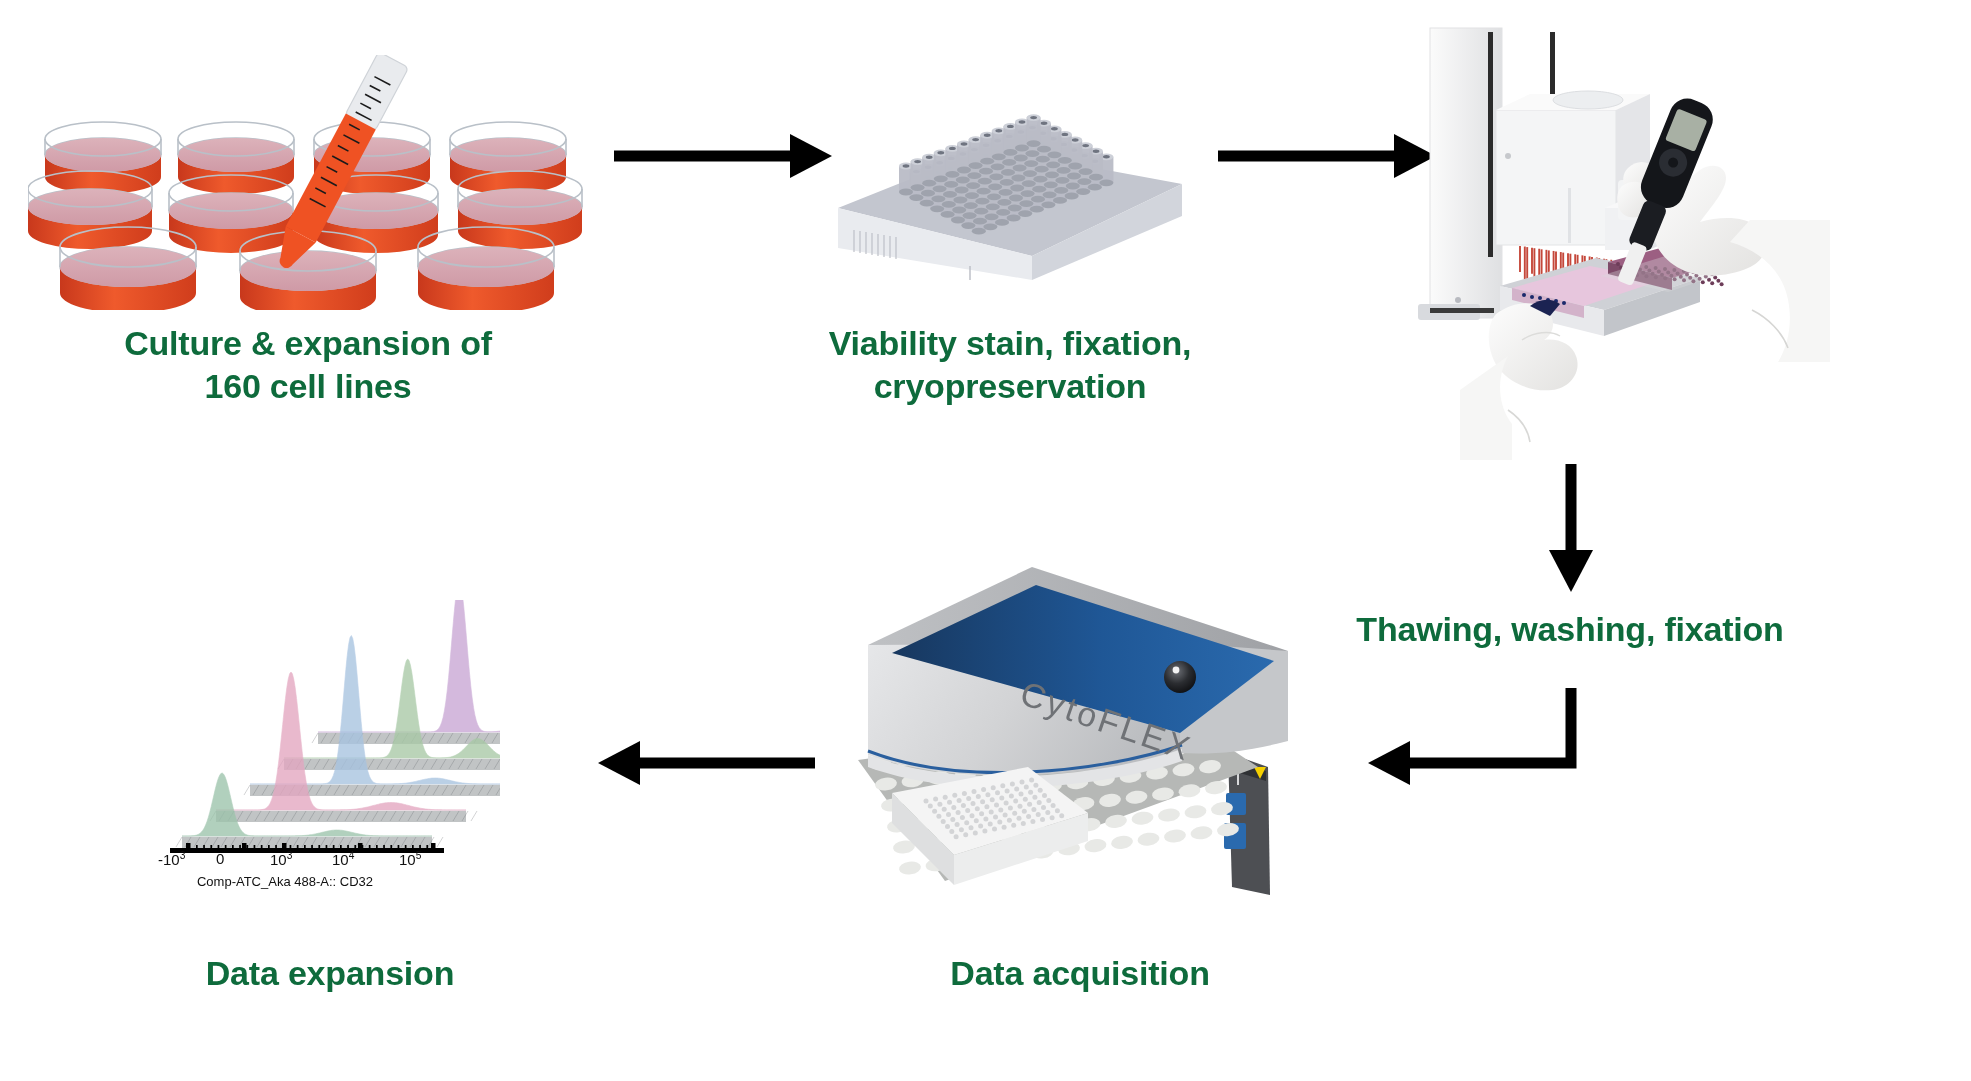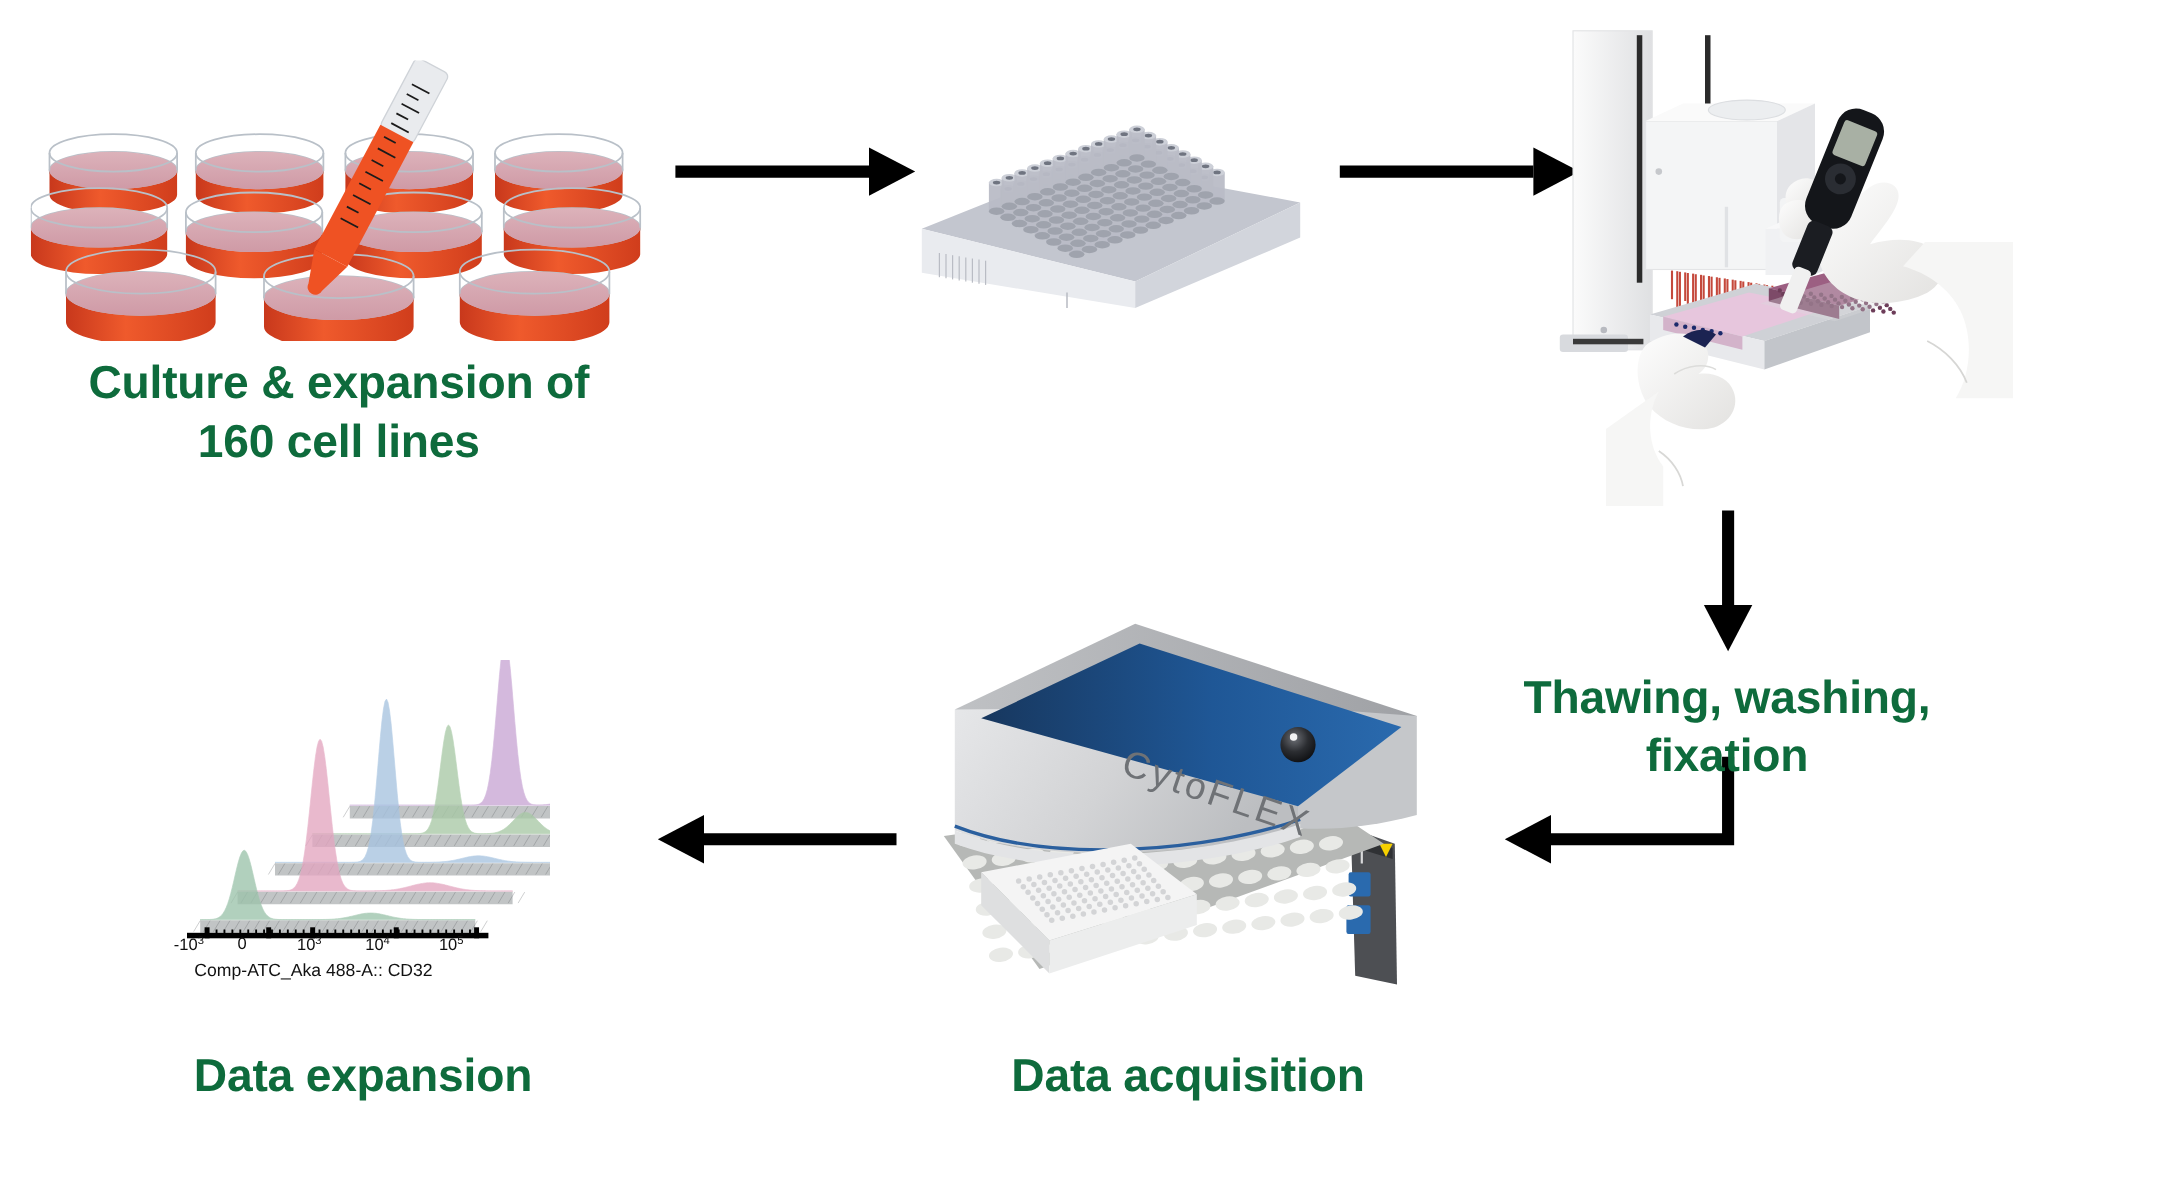--- a/index.html
+++ b/index.html
@@ -9,21 +9,21 @@
     width:1971px;height:1081px;position:relative;overflow:hidden;
   }
   .stage{position:absolute;left:0;top:0;width:1971px;height:1081px;}
 
   .node{position:absolute;}
 
   .caption{
     position:absolute;
     color:#0e6b3c;
     font-weight:bold;
-    font-size:42px;
+    font-size:34px;
     line-height:1.25;
     text-align:center;
     letter-spacing:-0.2px;
     white-space:pre-line;
     font-family:"Liberation Sans", sans-serif;
   }
 
   
   .arrow-layer{position:absolute;left:0;top:0;width:1971px;height:1081px;pointer-events:none;}
 
@@ -32,21 +32,21 @@
     position:absolute;
     width:100%;
     color:#111;
     font-size:15px;
     font-family:"Liberation Sans", sans-serif;
     white-space:nowrap;
   }
   .axis-title{
     position:absolute;
     color:#111;
-    font-size:16px;
+    font-size:13px;
     font-family:"Liberation Sans", sans-serif;
     white-space:nowrap;
     text-align:center;
     width:100%;
   }
   sup{font-size:0.68em;vertical-align:super;}
 </style>
 </head>
 <body>
 
@@ -615,20 +615,22 @@
           <ellipse cx="202" cy="42" rx="3.4" ry="1.7" fill="#6f7480"></ellipse>
           <ellipse cx="202" cy="68" rx="7" ry="3.4" fill="#9fa3ad"></ellipse>
           <rect x="206.6" y="37.599999999999994" width="14" height="26" fill="#b9bcc6" opacity="0.95"></rect>
           <ellipse cx="213.6" cy="37.599999999999994" rx="7" ry="3.4" fill="#cdd0d8"></ellipse>
           <ellipse cx="213.6" cy="37.599999999999994" rx="3.4" ry="1.7" fill="#6f7480"></ellipse>
           <ellipse cx="213.6" cy="63.599999999999994" rx="7" ry="3.4" fill="#9fa3ad"></ellipse>
         </g>
     </svg>
   </div>
 
+  <div class="caption" style="left:760px;top:322px;width:500px;">Viability stain, fixation,
+cryopreservation</div>
 
   <div class="node" style="left:1400px;top:10px;width:430px;height:450px;">
     <svg viewBox="0 0 430 450" width="430" height="450">
       <defs>
         <linearGradient id="washBody" x1="0" y1="0" x2="1" y2="0">
           <stop offset="0%" stop-color="#fbfbfb"></stop>
           <stop offset="100%" stop-color="#dfe0e2"></stop>
         </linearGradient>
         <linearGradient id="skin" x1="0" y1="0" x2="1" y2="1">
           <stop offset="0%" stop-color="#fdfdfd"></stop>

